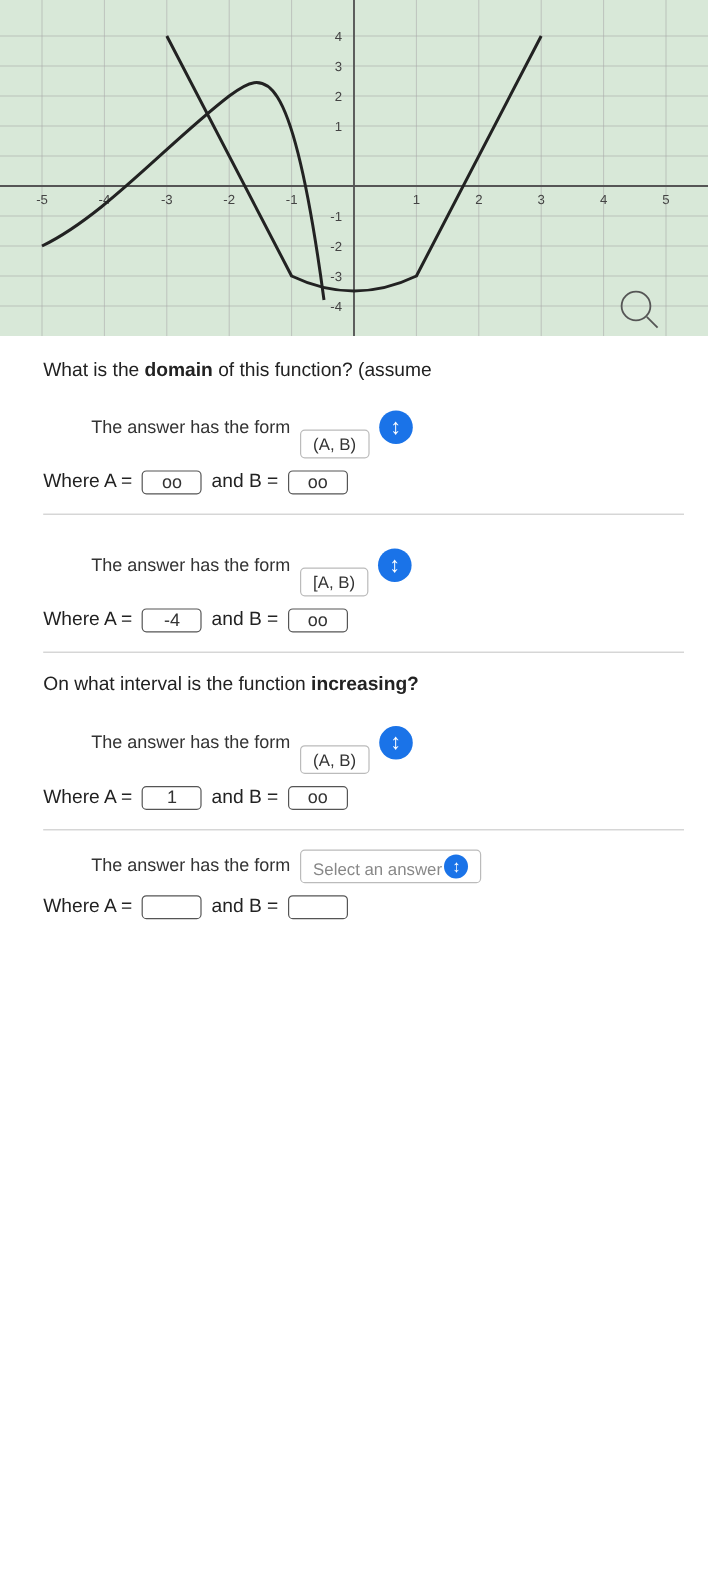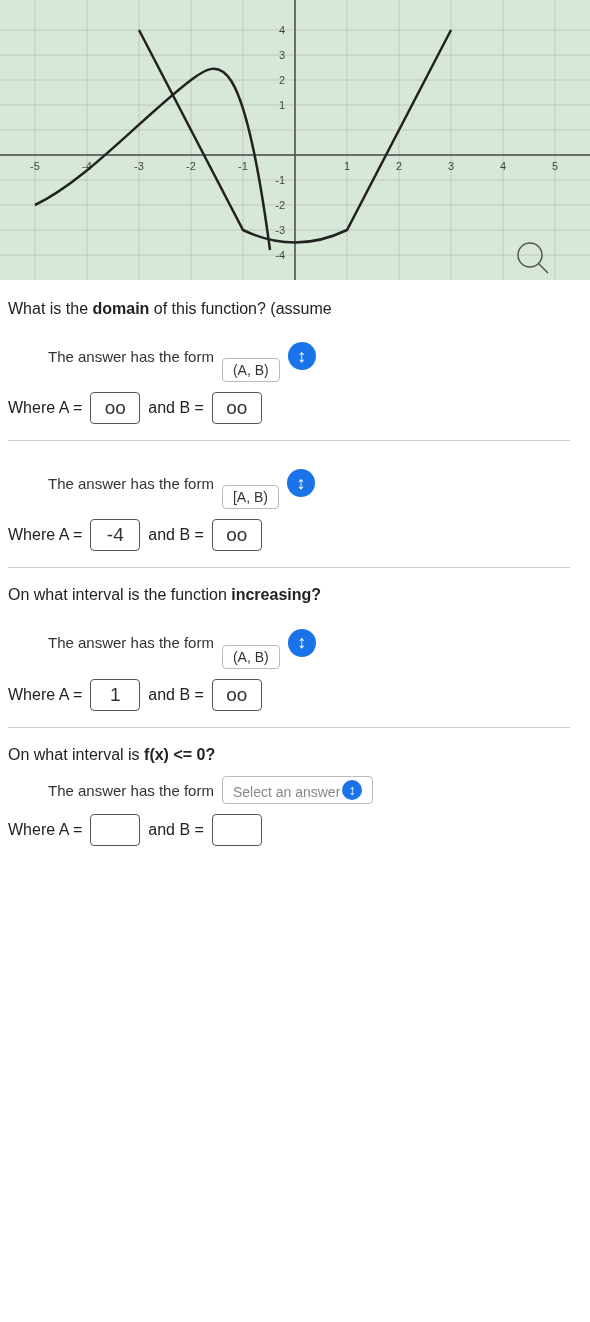--- a/index.html
+++ b/index.html
@@ -21,21 +21,21 @@
       overflow: hidden;
     }
 
     .graph-svg {
       width: 100%;
       height: 100%;
     }
 
     
     .content {
-      padding: 18px 20px 20px 8px;
+      padding: 18px 20px 20px 36px;
     }
 
     .section {
       margin-bottom: 0;
       padding-bottom: 16px;
       border-bottom: 1px solid #ccc;
       margin-bottom: 16px;
     }
 
     .section:last-child {
@@ -94,25 +94,25 @@
       gap: 8px;
       font-size: 16px;
       flex-wrap: wrap;
     }
 
     .value-box {
       display: inline-flex;
       align-items: center;
       justify-content: center;
       min-width: 50px;
-      height: 32px;
+      height: 20px;
       border: 1px solid #555;
       border-radius: 4px;
       background: #fff;
-      font-size: 19px;
+      font-size: 15px;
       color: #333;
       padding: 0 8px;
     }
 
     .value-box.empty {
       min-width: 50px;
       background: #fff;
     }
 
     .select-answer-btn {
@@ -279,23 +279,20 @@
     </div>
     <div class="where-row">
       <span>Where A =</span>
       <div class="value-box">1</div>
       <span>and B =</span>
       <div class="value-box">oo</div>
     </div>
   </div>
 
   <div class="section">
-    <div class="question">
-      On what interval is <strong>f(x) &lt;= 0?</strong>
-    </div>
     <div class="answer-form-row">
       <span class="form-label">The answer has the form</span>
       <button class="select-answer-btn">
         <span>Select an answer</span>
         <span class="arrow">↕</span>
       </button>
     </div>
     <div class="where-row">
       <span>Where A =</span>
       <div class="value-box empty"></div>

